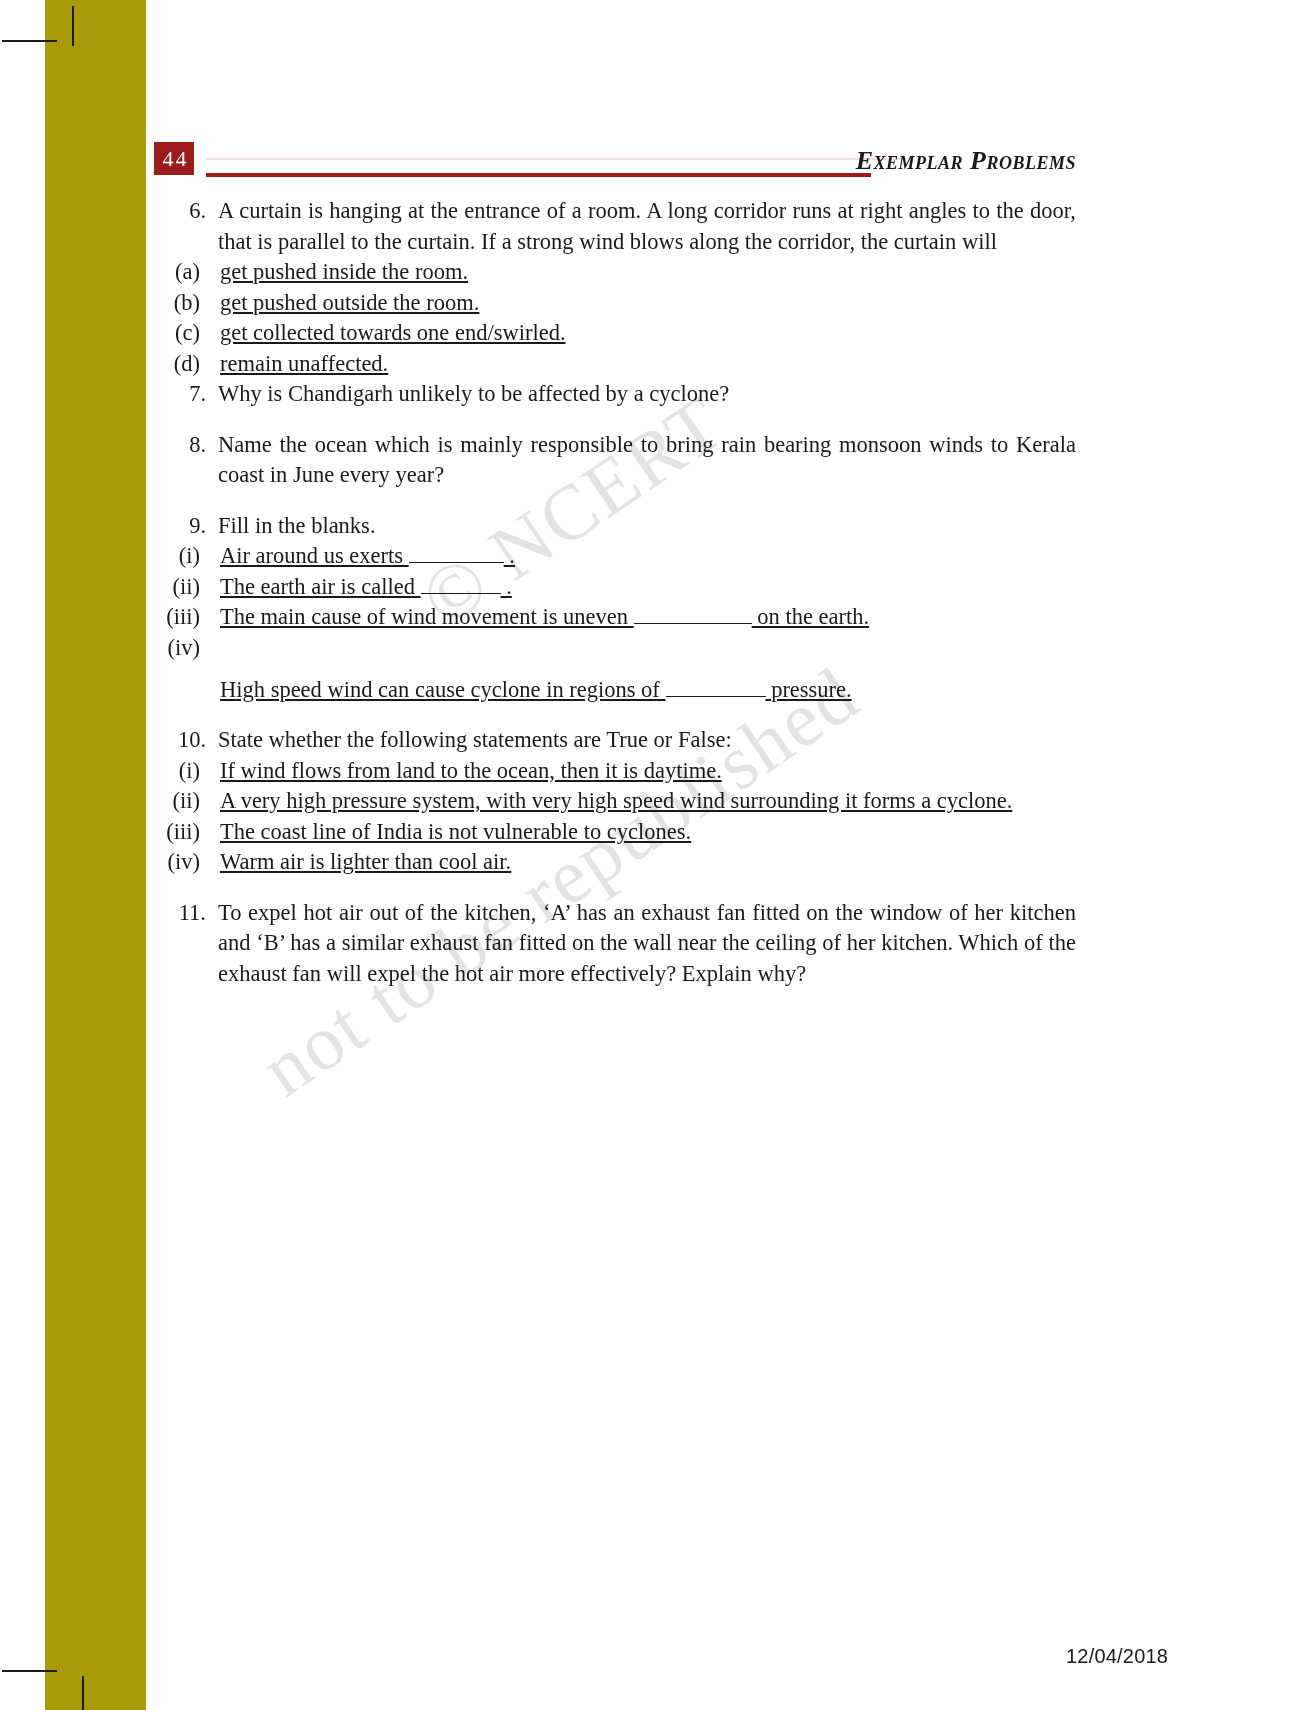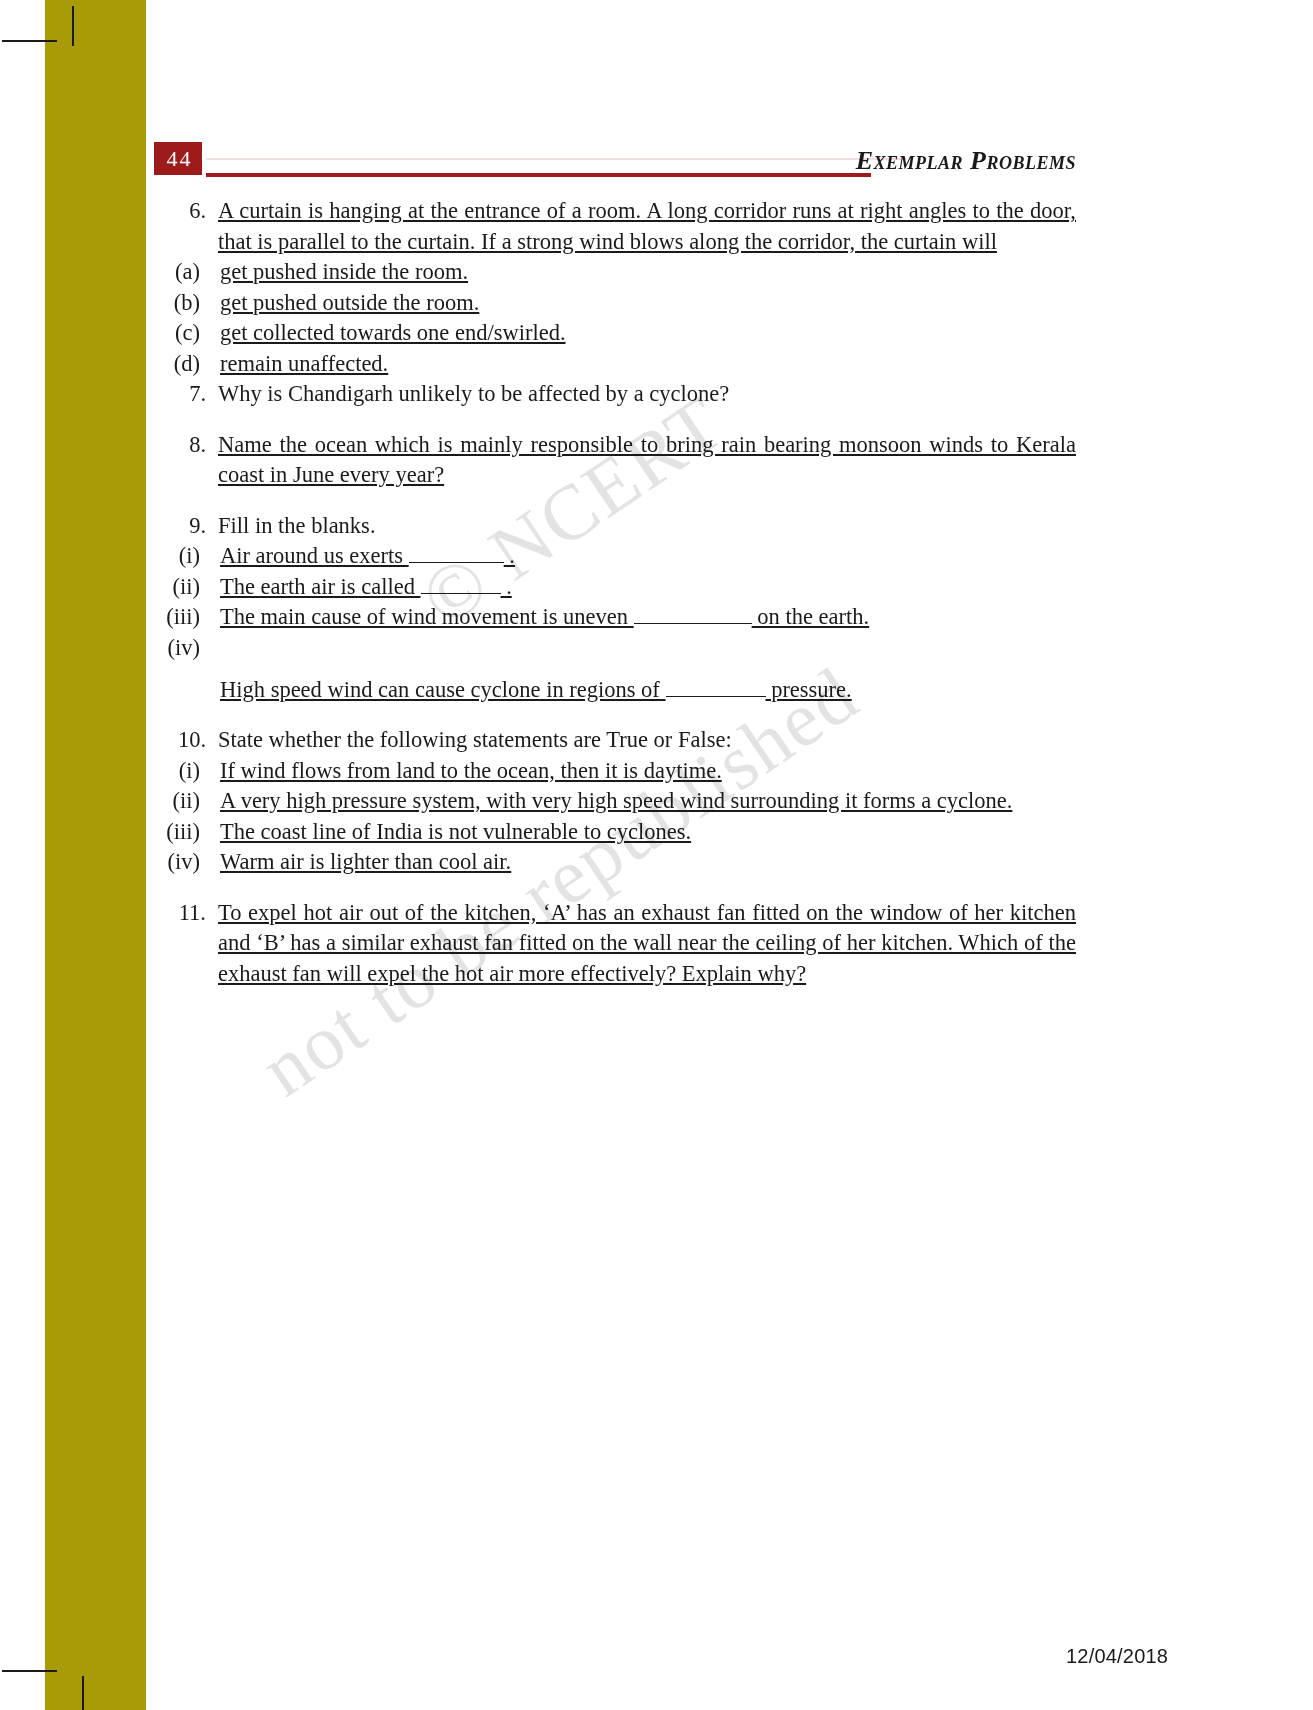--- a/index.html
+++ b/index.html
@@ -79,21 +79,21 @@
     left: 146px;
     top: 140px;
     width: 930px;
     height: 42px;
     z-index: 3;
   }
   .page-number-box {
     position: absolute;
     left: 8px;
     top: 2px;
-    width: 48px;
+    width: 40px;
     height: 33px;
     background: #9e1b1b;
     color: #ffffff;
     font-family: "Liberation Serif", serif;
     font-size: 22px;
     letter-spacing: 2px;
     display: flex;
     align-items: center;
     justify-content: center;
     box-sizing: border-box;
@@ -151,21 +151,21 @@
     font-size: 22.5px;
     line-height: 30.5px;
     color: #1a1a1a;
   }
   .qbody {
     flex: 1 1 auto;
     font-size: 22.5px;
     line-height: 30.5px;
     color: #1a1a1a;
   }
-  .justify { text-align: justify; text-align-last: left; text-decoration: underline; }
+  .justify { text-align: justify; text-align-last: left; }
 
   .sublist {
     margin: 0;
     padding: 0;
   }
   .subitem {
     display: flex;
     font-size: 22.5px;
     line-height: 30.5px;
     color: #1a1a1a;

